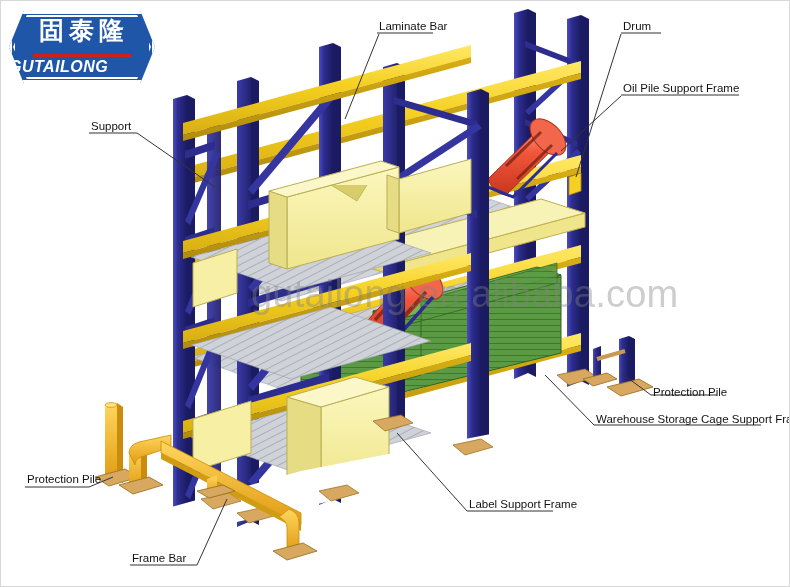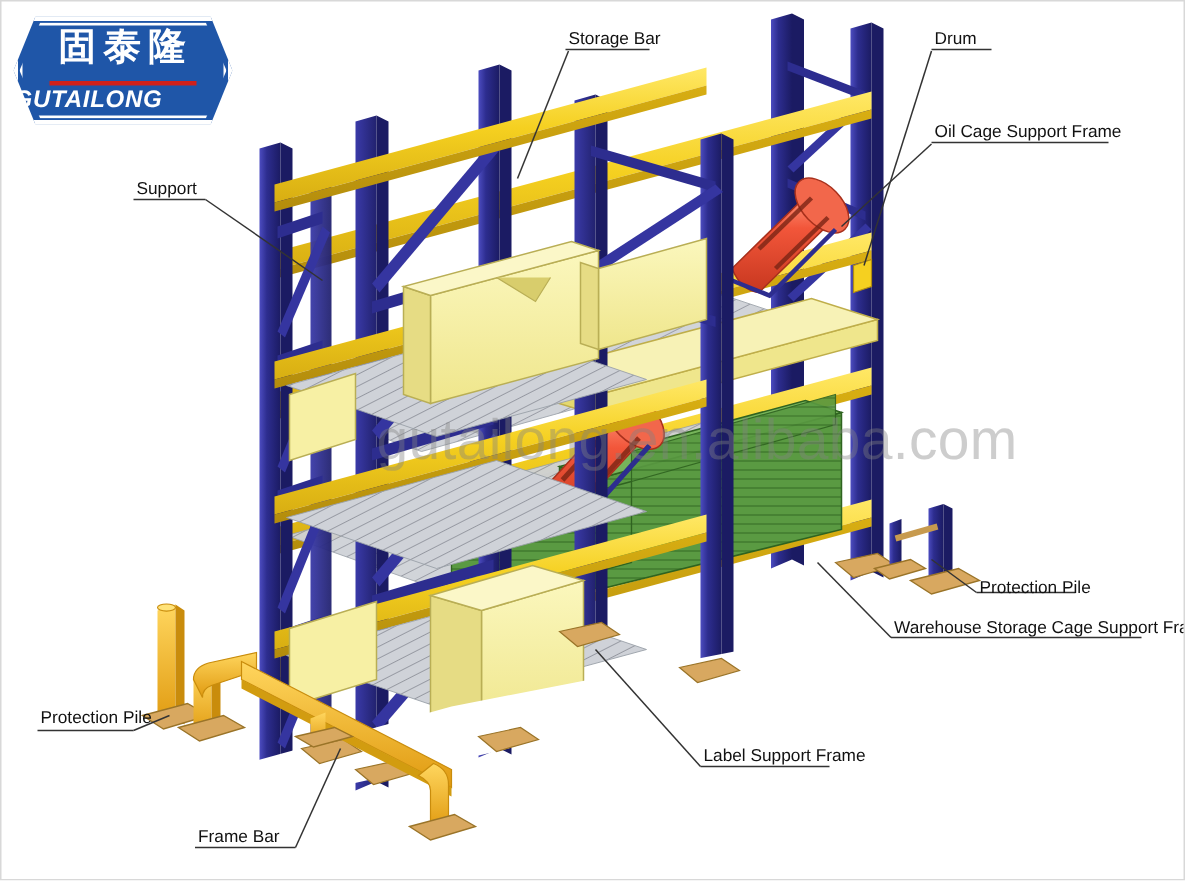--- a/index.html
+++ b/index.html
@@ -331,23 +331,23 @@
     </g>
   </svg>
 
   <div id="logo">
     <div class="logo-hex"></div>
     <div class="logo-cn">固泰隆</div>
     <div class="logo-rule"></div>
     <div class="logo-en">GUTAILONG</div>
   </div>
 
-  <div class="lbl" style="left:378px;top:19px">Storage Bar</div>
+  <div class="lbl" style="left:378px;top:19px">Laminate Bar</div>
   <div class="lbl" style="left:622px;top:19px">Drum</div>
-  <div class="lbl" style="left:622px;top:81px">Oil Cage Support Frame</div>
+  <div class="lbl" style="left:622px;top:81px">Oil Pile Support Frame</div>
   <div class="lbl" style="left:90px;top:119px">Support</div>
   <div class="lbl" style="left:652px;top:385px">Protection Pile</div>
   <div class="lbl" style="left:595px;top:412px">Warehouse Storage Cage Support Frame</div>
   <div class="lbl" style="left:468px;top:497px">Label Support Frame</div>
   <div class="lbl" style="left:26px;top:472px">Protection Pile</div>
   <div class="lbl" style="left:131px;top:551px">Frame Bar</div>
 
   <div id="wm">gutailong.en.alibaba.com</div>
 
 </div>

